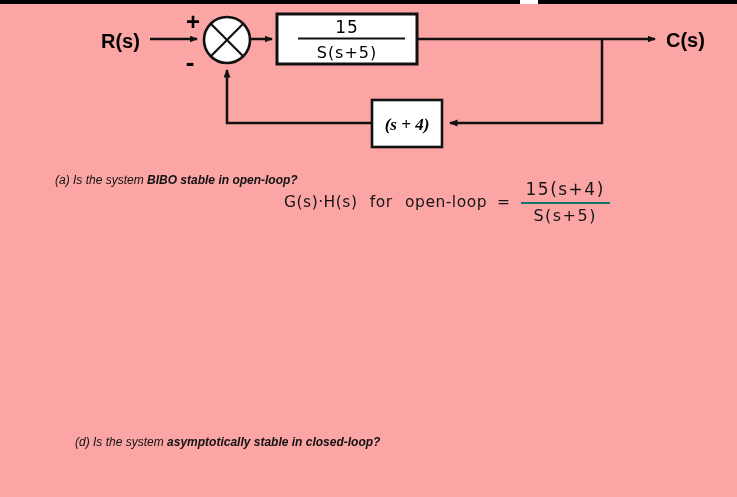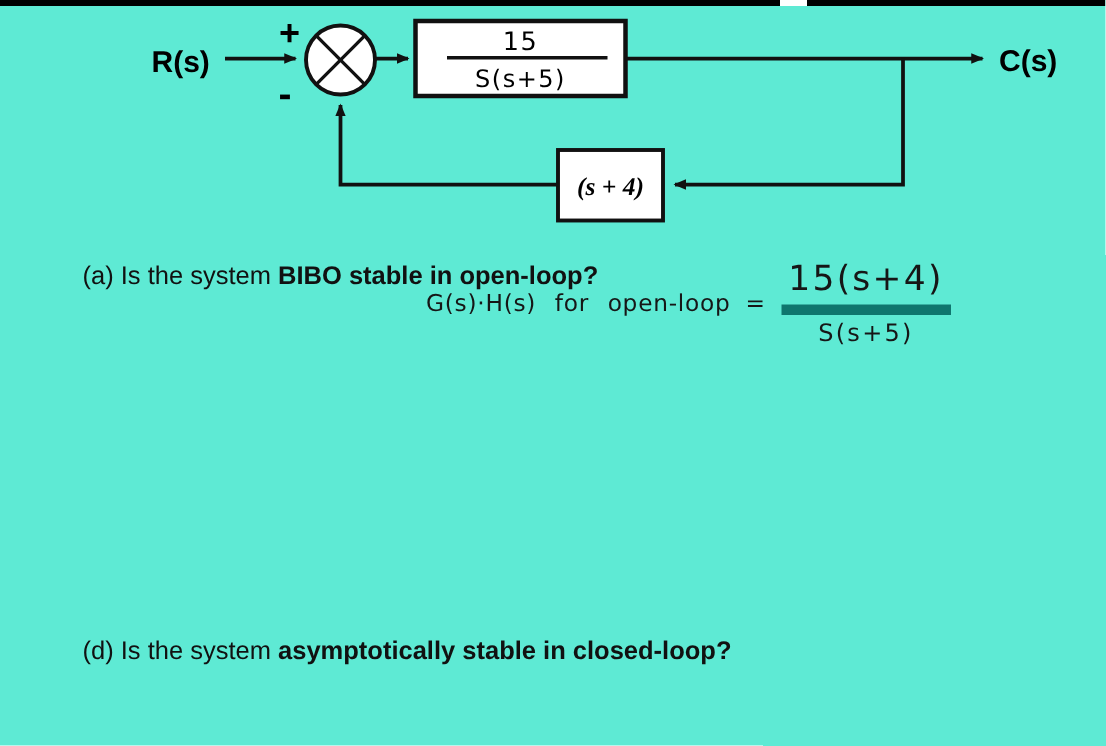--- a/index.html
+++ b/index.html
@@ -1,60 +1,61 @@
 <!DOCTYPE html>
 <html><head>
 <meta charset="utf-8">
 <style>
   html,body{margin:0;padding:0;background:#fff;}
   .page{
     position:relative;
     width:737px;height:497px;
-    background:#5eead4;
+    background:#fca5a5;
     overflow:hidden;
     font-family:"Liberation Sans",sans-serif;
     color:#111;
   }
   .topbar{position:absolute;left:0;top:0;width:737px;height:4px;background:#000;}
   .topbar-notch{position:absolute;left:520px;top:0;width:18px;height:4px;background:#fff;}
 
   .diagram-svg{position:absolute;left:0;top:0;}
   .svg-label{font-family:"Liberation Sans",sans-serif;font-weight:bold;}
   .hand-svg{font-family:"DejaVu Sans",sans-serif;letter-spacing:1px;}
   .serif-block{font-family:"Liberation Serif",serif;font-weight:bold;font-style:italic;}
 
   .q{
     position:absolute;left:55px;
-    font-size:17px;line-height:1.25;
+    font-size:12px;line-height:1.25;
     white-space:nowrap;
+    font-style:italic;
   }
   .q .qid{font-weight:normal;}
   .q .qid.bold{font-weight:bold;}
   .q .qbold{font-weight:bold;}
   .q-a{top:173px;}
   .q-b{top:266px;}
   .q-c{top:357px;}
-  .q-d{top:423px;}
+  .q-d{top:435px;margin-left:20px;}
 
   .hand{
     font-family:"DejaVu Sans",sans-serif;
     font-size:15.5px;
     letter-spacing:0.5px;
     color:#161616;
   }
   .annotation{
     position:absolute;left:284px;top:176px;
     display:flex;align-items:center;gap:10px;
     height:52px;
   }
   .annotation .lhs{word-spacing:7px;}
   .frac{display:inline-block;text-align:center;line-height:1.2;}
   .frac .num{
-    display:block;font-size:23px;letter-spacing:1.5px;
-    padding:0 5px 2px 5px;border-bottom:7px solid #0f766e;text-align:center;
+    display:block;font-size:17px;letter-spacing:1.5px;
+    padding:0 5px 2px 5px;border-bottom:2px solid #0f766e;text-align:center;
   }
   .frac .den{display:block;font-size:16px;letter-spacing:1.5px;padding-top:2px;}
 </style>
 </head>
 <body>
 
 <div class="page">
 
   <div class="topbar"></div>
   <div class="topbar-notch"></div>

